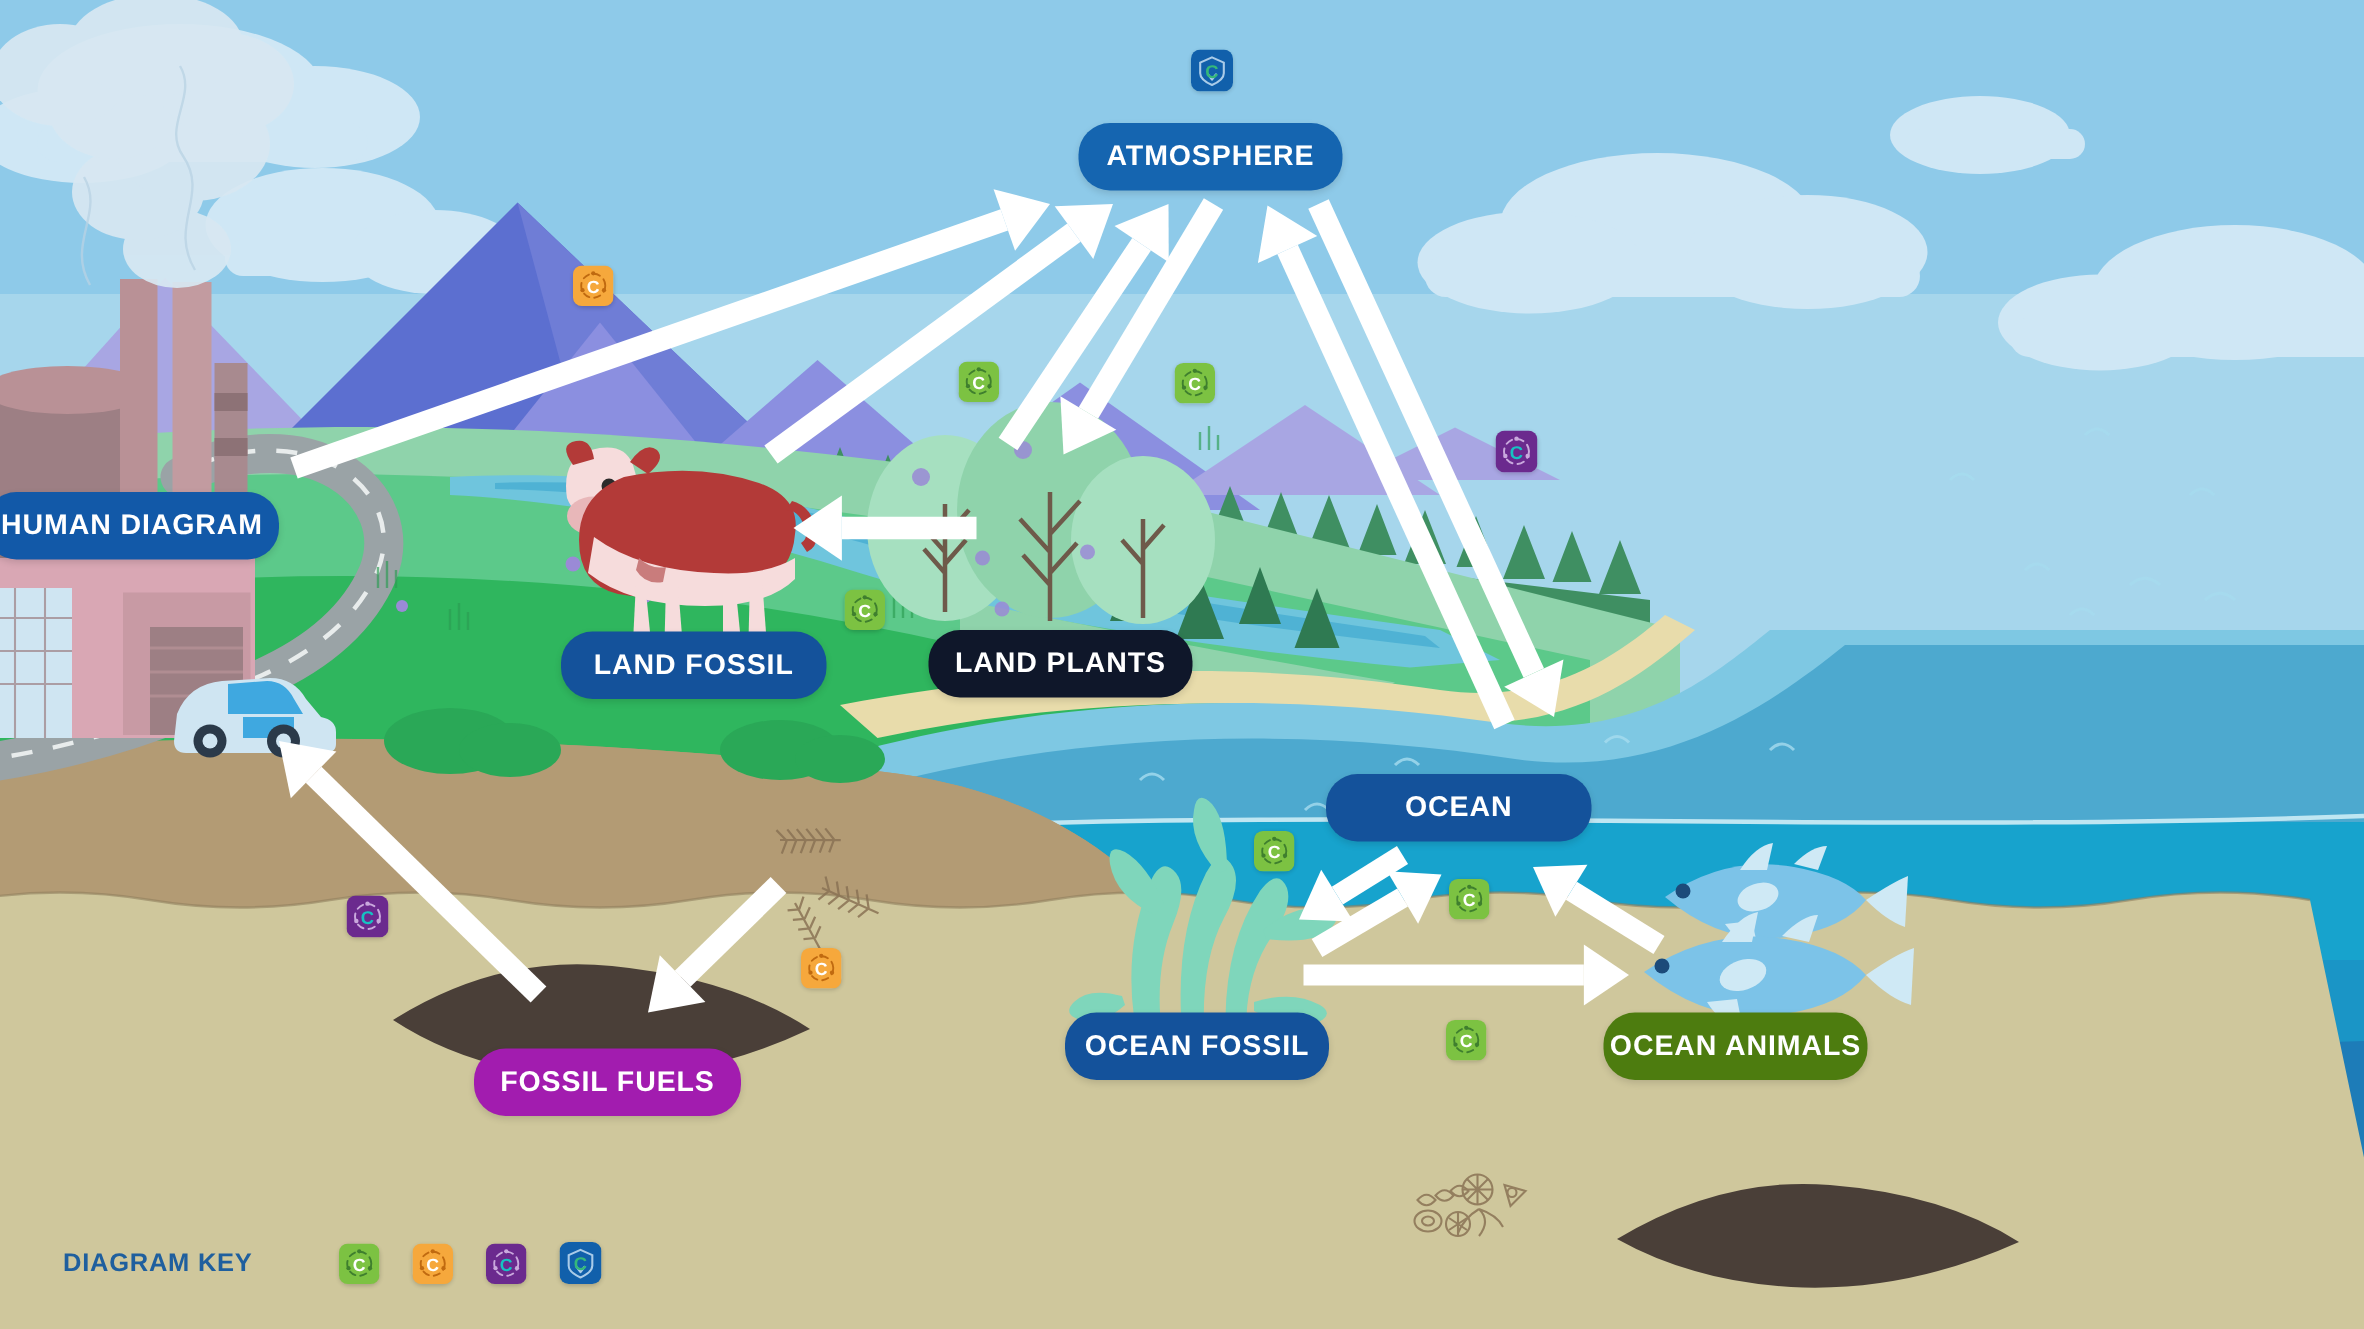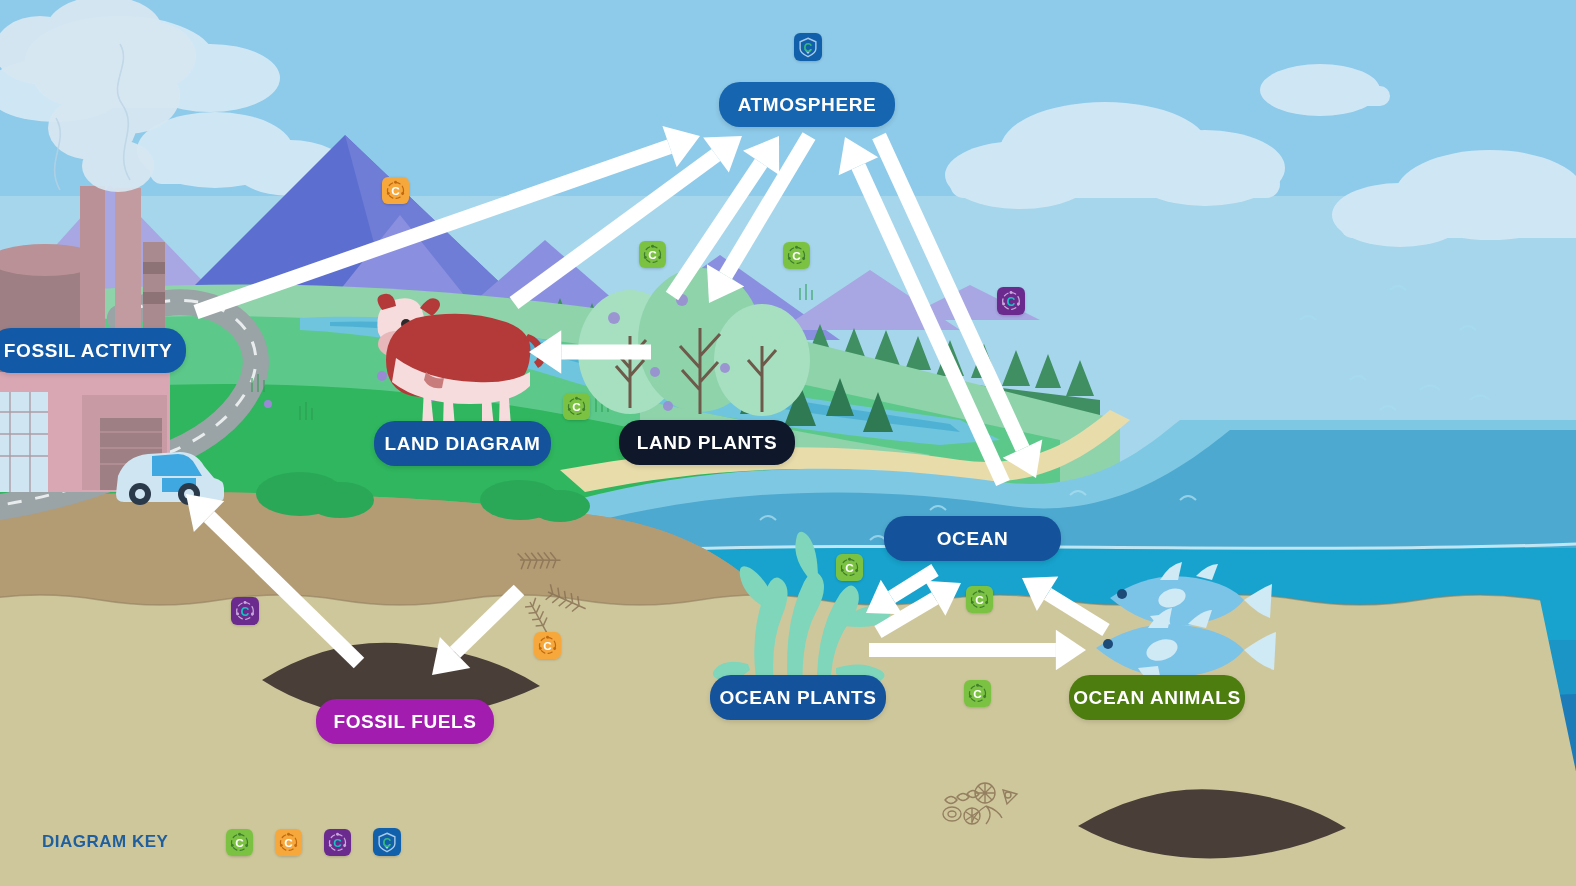--- a/index.html
+++ b/index.html
@@ -506,36 +506,36 @@
           <text x="16" y="21.4" text-anchor="middle" font-family="&quot;Liberation Sans&quot;,sans-serif" font-size="14" font-weight="bold" fill="#ffffff">C</text>
         </svg>
       </div>
     </div>
 
   <div id="node-layer">
       <div class="node" style="left: 719px; top: 82px; width: 176px; height: 45px; background: rgb(21, 101, 176); font-size: 19px;">
         <span>ATMOSPHERE</span>
       </div>
       <div class="node" style="left: -10px; top: 328px; width: 196px; height: 45px; background: rgb(18, 89, 168); font-size: 19px;">
-        <span>FOSSIL ACTIVITY</span>
+        <span>HUMAN DIAGRAM</span>
       </div>
       <div class="node" style="left: 374px; top: 421px; width: 177px; height: 45px; background: rgb(20, 82, 155); font-size: 19px;">
-        <span>LAND DIAGRAM</span>
+        <span>LAND FOSSIL</span>
       </div>
       <div class="node" style="left: 619px; top: 420px; width: 176px; height: 45px; background: #0f172a; font-size: 19px;">
         <span>LAND PLANTS</span>
       </div>
       <div class="node" style="left: 884px; top: 516px; width: 177px; height: 45px; background: rgb(20, 82, 155); font-size: 19px; text-align: center;">
         <span>OCEAN</span>
       </div>
       <div class="node" style="left: 316px; top: 699px; width: 178px; height: 45px; background: #a21caf; font-size: 19px;">
         <span>FOSSIL FUELS</span>
       </div>
       <div class="node" style="left: 710px; top: 675px; width: 176px; height: 45px; background: rgb(20, 82, 155); font-size: 19px;">
-        <span>OCEAN PLANTS</span>
+        <span>OCEAN FOSSIL</span>
       </div>
       <div class="node" style="left: 1069px; top: 675px; width: 176px; height: 45px; background: #4d7c0f; font-size: 19px;">
         <span>OCEAN ANIMALS</span>
       </div>
     </div>
 
   <div class="keyrow" id="key-row" style="left: 42px; top: 828px;">
     <span class="keylabel">DIAGRAM KEY</span>
     <span class="keyicons" id="key-icons">
         <span class="badge" style="width: 27px; height: 27px; margin-left: 58px;">

